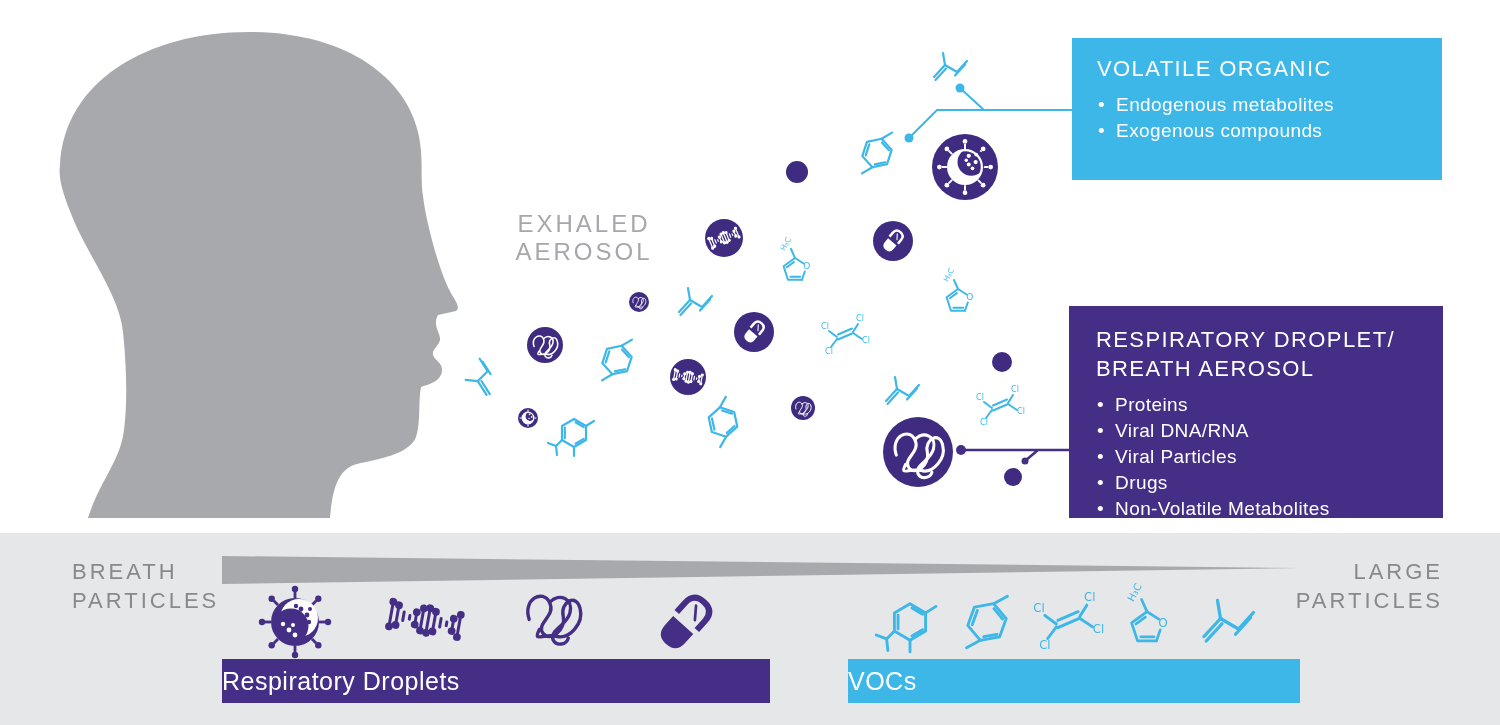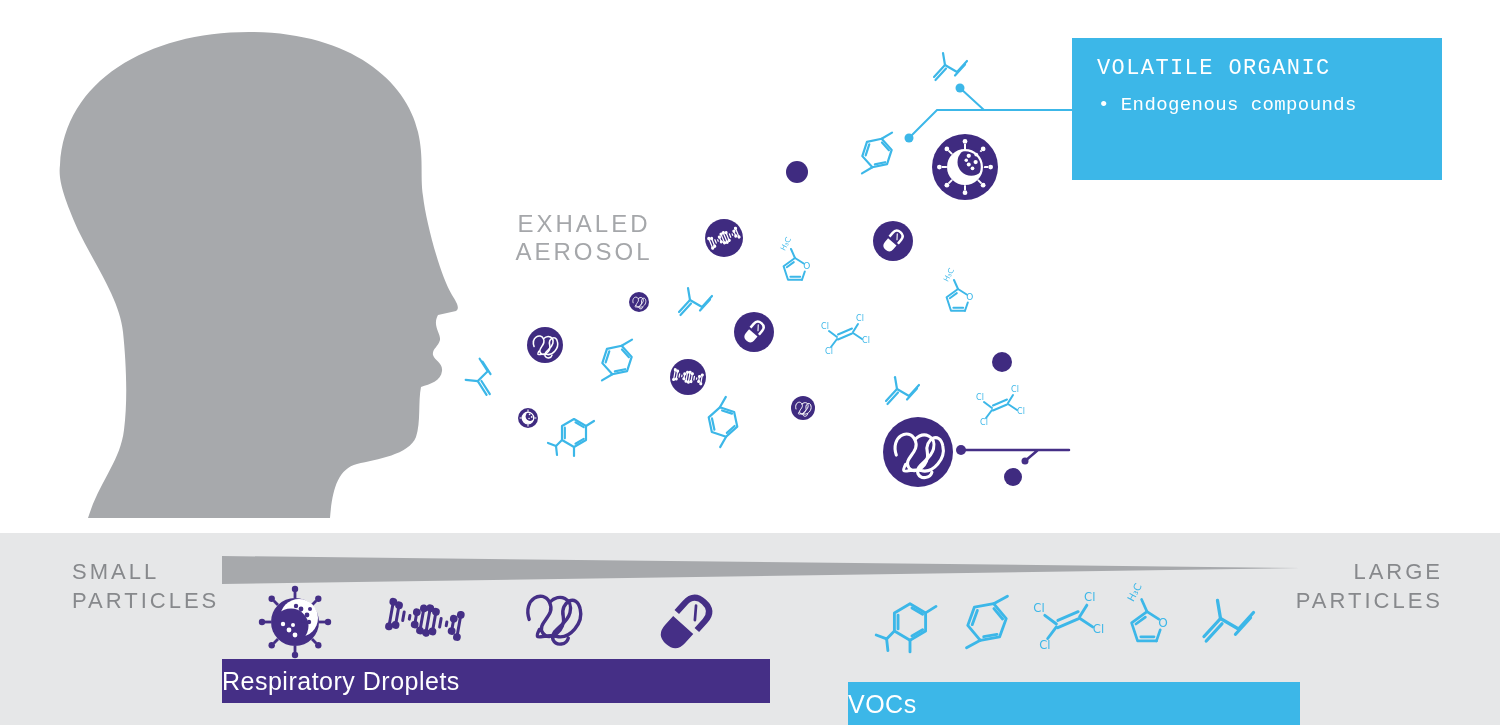--- a/index.html
+++ b/index.html
@@ -3,36 +3,36 @@
 <meta charset="utf-8">
 <style>
   html,body{margin:0;padding:0;background:#fff;}
   body{width:1500px;height:725px;position:relative;overflow:hidden;
        font-family:"Liberation Sans",sans-serif;}
   .stage{position:absolute;left:0;top:0;width:1500px;height:725px;}
   .band{position:absolute;left:0;top:533px;width:1500px;height:192px;background:var(--band,#E6E7E8);}
   svg.art{position:absolute;left:0;top:0;}
   
   .infobox{position:absolute;box-sizing:border-box;color:#fff;}
-  .voc-box{left:1072px;top:38px;width:370px;height:142px;background:var(--blue,#3CB7E8);padding:16px 10px 0 25px;font-family:Liberation Mono, monospace;}
+  .voc-box{left:1072px;top:38px;width:370px;height:142px;background:var(--blue,#3CB7E8);padding:16px 10px 0 25px;}
   .aer-box{left:1069px;top:306px;width:374px;height:212px;background:var(--purple,#452F86);padding:19px 10px 0 27px;}
   .box-title{font-size:22px;line-height:29px;letter-spacing:1.4px;font-weight:400;}
   .box-list{list-style:none;margin:9px 0 0 0;padding:0;font-size:19px;line-height:26px;letter-spacing:.4px;font-weight:300;}
   .box-list li::before{content:"\2022";margin:0 11px 0 1px;}
   
   .glabel{position:absolute;font-size:22px;line-height:29px;letter-spacing:3px;color:var(--labelgray,#87898C);font-weight:300;}
   .glabel.left{left:72px;top:557px;text-align:left;}
   .glabel.right{right:57px;top:557px;text-align:right;}
   .breath{position:absolute;left:484px;top:210px;width:200px;text-align:center;
           font-size:24px;line-height:28px;letter-spacing:3px;color:var(--breathgray,#A5A7AA);font-weight:300;}
   
   .bar{position:absolute;top:659px;height:44px;line-height:44px;text-align:left;color:#fff;
        font-size:25px;letter-spacing:.5px;}
   .bar-droplets{left:222px;width:548px;background:var(--purple,#452F86);}
-  .bar-vocs{left:848px;width:452px;background:var(--blue,#3CB7E8);margin-top:23px;}
+  .bar-vocs{left:848px;width:452px;background:var(--blue,#3CB7E8);}
 </style>
 </head>
 <body>
 
 <div class="stage">
 
   <div class="band"></div>
 
   <svg class="art" width="1500" height="725" viewBox="0 0 1500 725">
     <defs>
@@ -319,27 +319,41 @@
   <div class="breath">
     <span>EXHALED</span><br>
     <span>AEROSOL</span>
   </div>
 
   <div class="infobox voc-box">
     <div class="box-title">
       <span>VOLATILE ORGANIC</span><br>
     </div>
     <ul class="box-list">
-      <li>Endogenous compounds</li>
+      <li>Endogenous metabolites</li>
+      <li>Exogenous compounds</li>
     </ul>
   </div>
 
+  <div class="infobox aer-box">
+    <div class="box-title">
+      <span>RESPIRATORY DROPLET/</span><br>
+      <span>BREATH AEROSOL</span>
+    </div>
+    <ul class="box-list">
+      <li>Proteins</li>
+      <li>Viral DNA/RNA</li>
+      <li>Viral Particles</li>
+      <li>Drugs</li>
+      <li>Non-Volatile Metabolites</li>
+    </ul>
+  </div>
 
   <div class="glabel left">
-    <span>SMALL</span><br>
+    <span>BREATH</span><br>
     <span>PARTICLES</span>
   </div>
   <div class="glabel right">
     <span>LARGE</span><br>
     <span>PARTICLES</span>
   </div>
 
   <div class="bar bar-droplets">
     <span>Respiratory Droplets</span>
   </div>

